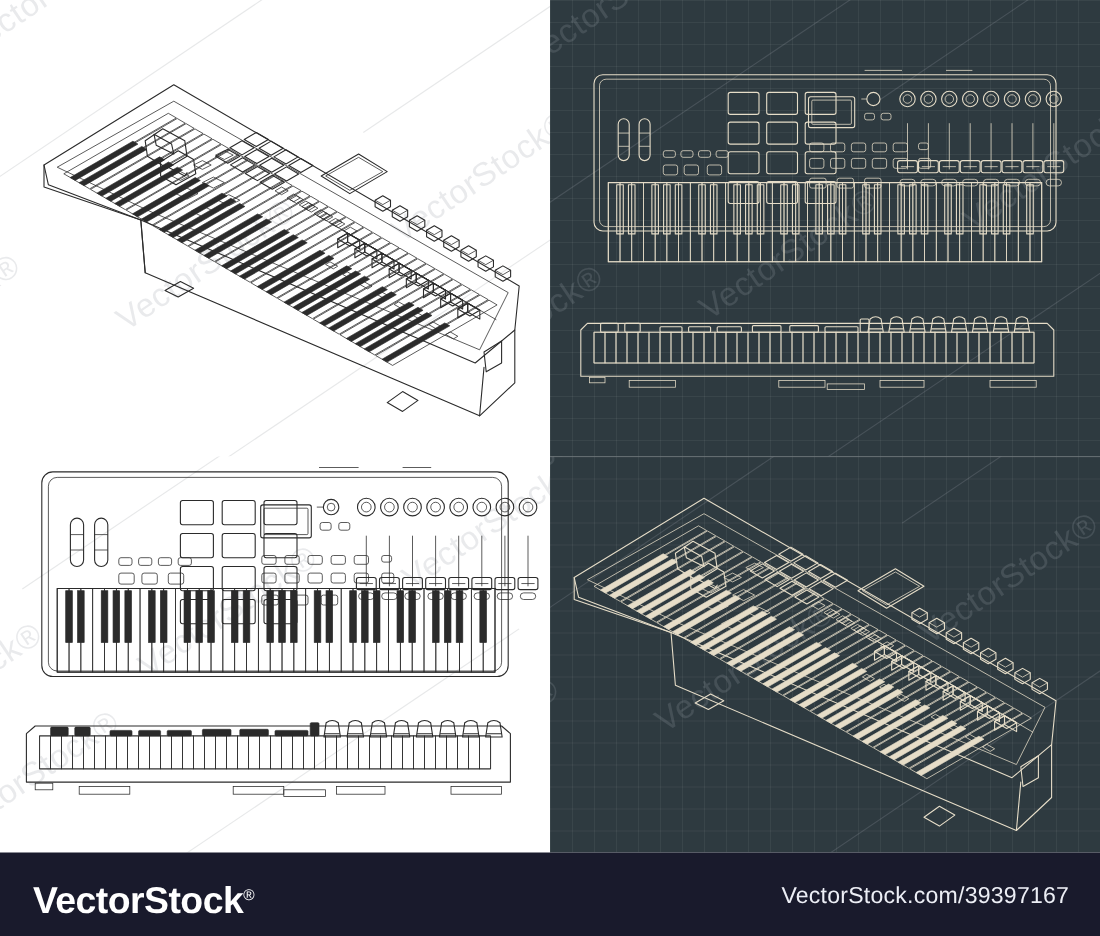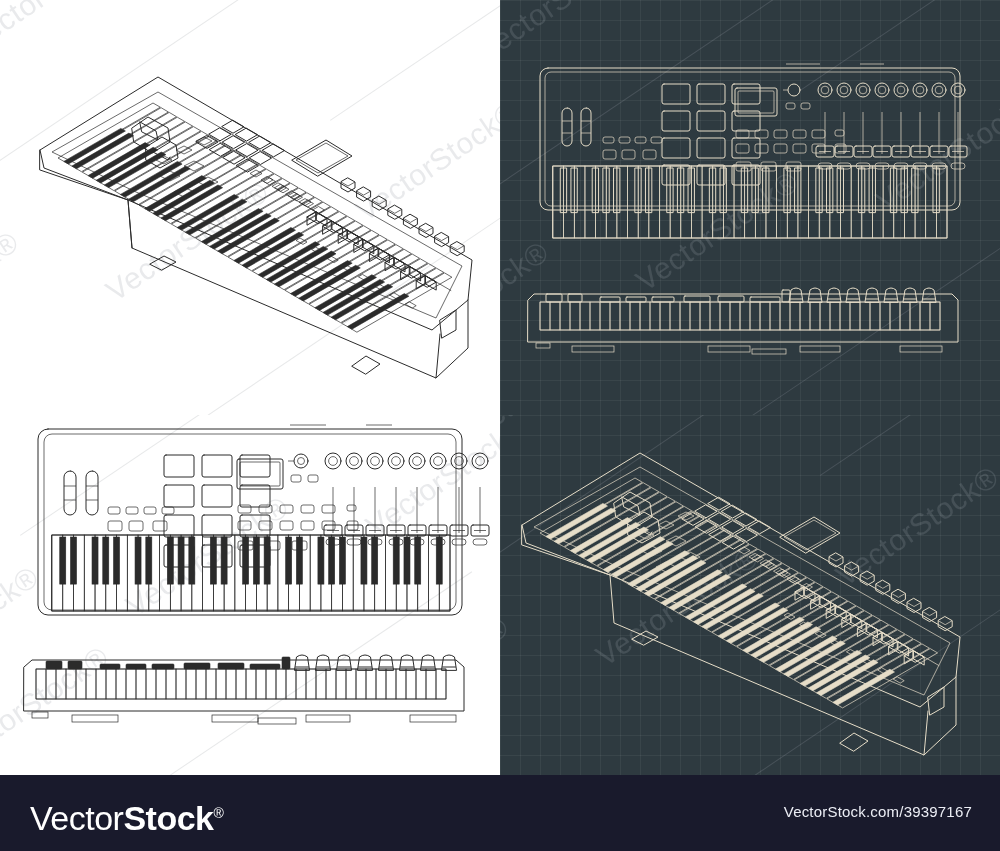--- a/index.html
+++ b/index.html
@@ -41,24 +41,24 @@
   .fl-dark-solid{fill:#2b2b2b;stroke:#2b2b2b;stroke-width:.6;}
 
   .ln-blue{fill:none;stroke:#e6ddc8;stroke-width:1;stroke-linejoin:round;stroke-linecap:round;}
   .ln-blue-thin{fill:none;stroke:#e6ddc8;stroke-width:.7;}
   .fl-blue-solid{fill:#e6ddc8;stroke:#e6ddc8;stroke-width:.6;}
 
   
   #footer{position:absolute;left:0;top:775px;width:1000px;height:76px;background:#191a2c;}
   #logo{position:absolute;left:30px;top:19px;color:#fff;font-size:34px;line-height:38px;
         font-family:"Liberation Sans",sans-serif;letter-spacing:-.5px;}
-  #logo .lt{font-weight:400;}
+  #logo .lt{font-weight:700;}
   #logo .bd{font-weight:700;text-align:center;}
   #logo .reg{font-size:14px;vertical-align:super;font-weight:400;}
-  #url{position:absolute;right:28px;top:28px;color:#eceef5;font-size:15px;
+  #url{position:absolute;right:28px;top:28px;color:#eceef5;font-size:21px;
        font-family:"Liberation Sans",sans-serif;letter-spacing:.2px;}
 </style>
 </head>
 <body>
 
 <div id="stage">
 
   <div class="panel panel-light" style="left:0;top:0;width:500px;height:415px;">
     <div class="wm wm-light">
       <span style="left:-40px;  top:30px;">VectorStock®</span>

